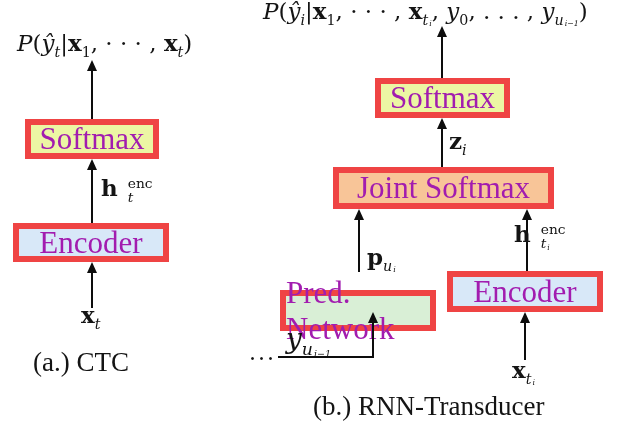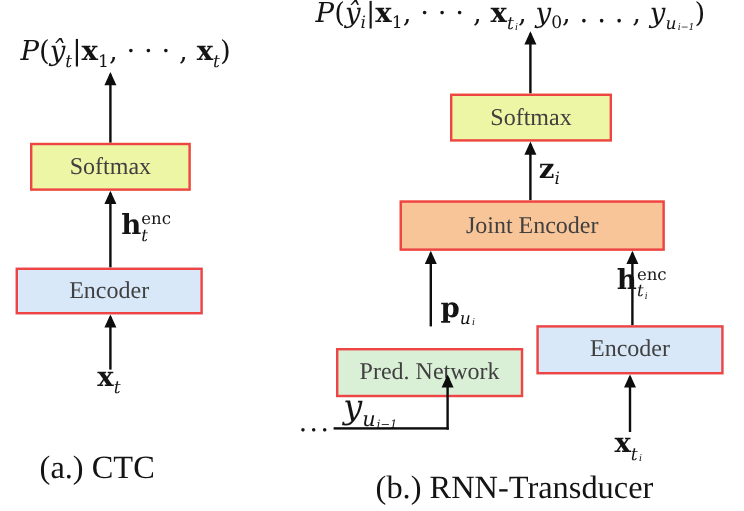--- a/index.html
+++ b/index.html
@@ -1,40 +1,40 @@
 <!DOCTYPE html>
 <html style="--softmax: #ecf6a4; --encoder: #d8e8f8; --joint: #f8c598; --pred: #d9efd6; --line: #0d0d0d;"><head>
 <meta charset="utf-8">
 <style>
   html,body{margin:0;padding:0;background:#fff;}
   #figure{position:relative;width:620px;height:426px;background:#fff;overflow:hidden;
           color:#141414;}
   
-  .nbox{position:absolute;box-sizing:border-box;border:2px solid #ef4444;
+  .nbox{position:absolute;box-sizing:border-box;border:6px solid #ef4444;
         display:flex;align-items:center;justify-content:center;
-        font-family:"Liberation Serif",serif;font-size:20px;color:#404040;}
+        font-family:"Liberation Serif",serif;font-size:31px;color:#a21caf;}
   .fill-softmax{background:var(--softmax,#ecf6a4);}
   .fill-encoder{background:var(--encoder,#d8e8f8);}
   .fill-joint{background:var(--joint,#f8c598);}
   .fill-pred{background:var(--pred,#d9efd6);}
   
   .varrow{position:absolute;width:2px;background:#0d0d0d;}
   .varrow::before{content:"";position:absolute;top:-2px;left:-4px;width:0;height:0;
         border-left:5px solid transparent;border-right:5px solid transparent;
         border-bottom:11px solid #0d0d0d;}
   .hline{position:absolute;height:2px;background:#0d0d0d;}
   
   .math{position:absolute;font-family:"DejaVu Serif",serif;font-size:23px;
         color:#141414;white-space:nowrap;line-height:1.15;}
   .it{font-style:italic;}
   .bf{font-weight:bold;font-style:normal;}
   sub.sb{font-size:62%;line-height:0;}
   .ss{font-size:55%;line-height:0;position:relative;top:0.22em;margin-left:1px;}
   .scripts{display:inline-block;vertical-align:-0.45em;line-height:1.0;
-        font-size:60%;text-align:left;margin-left:0;}
+        font-size:60%;text-align:left;margin-left:10px;}
   .scripts .srow{display:block;}
   
   .caption{position:absolute;font-family:"Liberation Serif",serif;font-size:27px;
         color:#141414;white-space:nowrap;}
   .dots{position:absolute;font-family:"DejaVu Serif",serif;font-size:22px;
         letter-spacing:2px;color:#141414;}
 </style>
 </head>
 <body>
 
@@ -59,42 +59,42 @@
   <div class="nbox fill-encoder" style="left:13px;top:223px;width:156px;height:39px;">
     <span>Encoder</span>
   </div>
 
   <div class="varrow" style="left:91px;top:264px;height:44px;"></div>
 
   <div class="math" style="left:81px;top:302px;">
     <span class="bf">x</span><sub class="sb it">t</sub>
   </div>
 
-  <div class="caption" style="left:33px;top:347px;margin-top:27px;">
+  <div class="caption" style="left:33px;top:347px;">
     <span>(a.) CTC</span>
   </div>
 
   <div class="math" style="left:263px;top:-2px;">
     <span class="it">P</span><span>(</span><span class="it">ŷ</span><sub class="sb it">i</sub><span>|</span><span class="bf">x</span><sub class="sb">1</sub><span>, · · · , </span><span class="bf">x</span><sub class="sb"><span class="it">t</span><span class="ss it">i</span></sub><span>, </span><span class="it">y</span><sub class="sb">0</sub><span>, . . . , </span><span class="it">y</span><sub class="sb"><span class="it">u</span><span class="ss it">i−1</span></sub><span>)</span>
   </div>
 
   <div class="varrow" style="left:441px;top:28px;height:50px;"></div>
 
   <div class="nbox fill-softmax" style="left:375px;top:78px;width:135px;height:40px;">
     <span>Softmax</span>
   </div>
 
   <div class="varrow" style="left:441px;top:120px;height:47px;"></div>
 
   <div class="math" style="left:449px;top:128px;">
     <span class="bf">z</span><sub class="sb it">i</sub>
   </div>
 
   <div class="nbox fill-joint" style="left:333px;top:167px;width:221px;height:42px;">
-    <span>Joint Encoder</span>
+    <span>Joint Softmax</span>
   </div>
 
   <div class="varrow" style="left:358px;top:211px;height:61px;"></div>
 
   <div class="math" style="left:367px;top:244px;">
     <span class="bf">p</span><sub class="sb"><span class="it">u</span><span class="ss it">i</span></sub>
   </div>
 
   <div class="varrow" style="left:526px;top:211px;height:61px;"></div>
 

